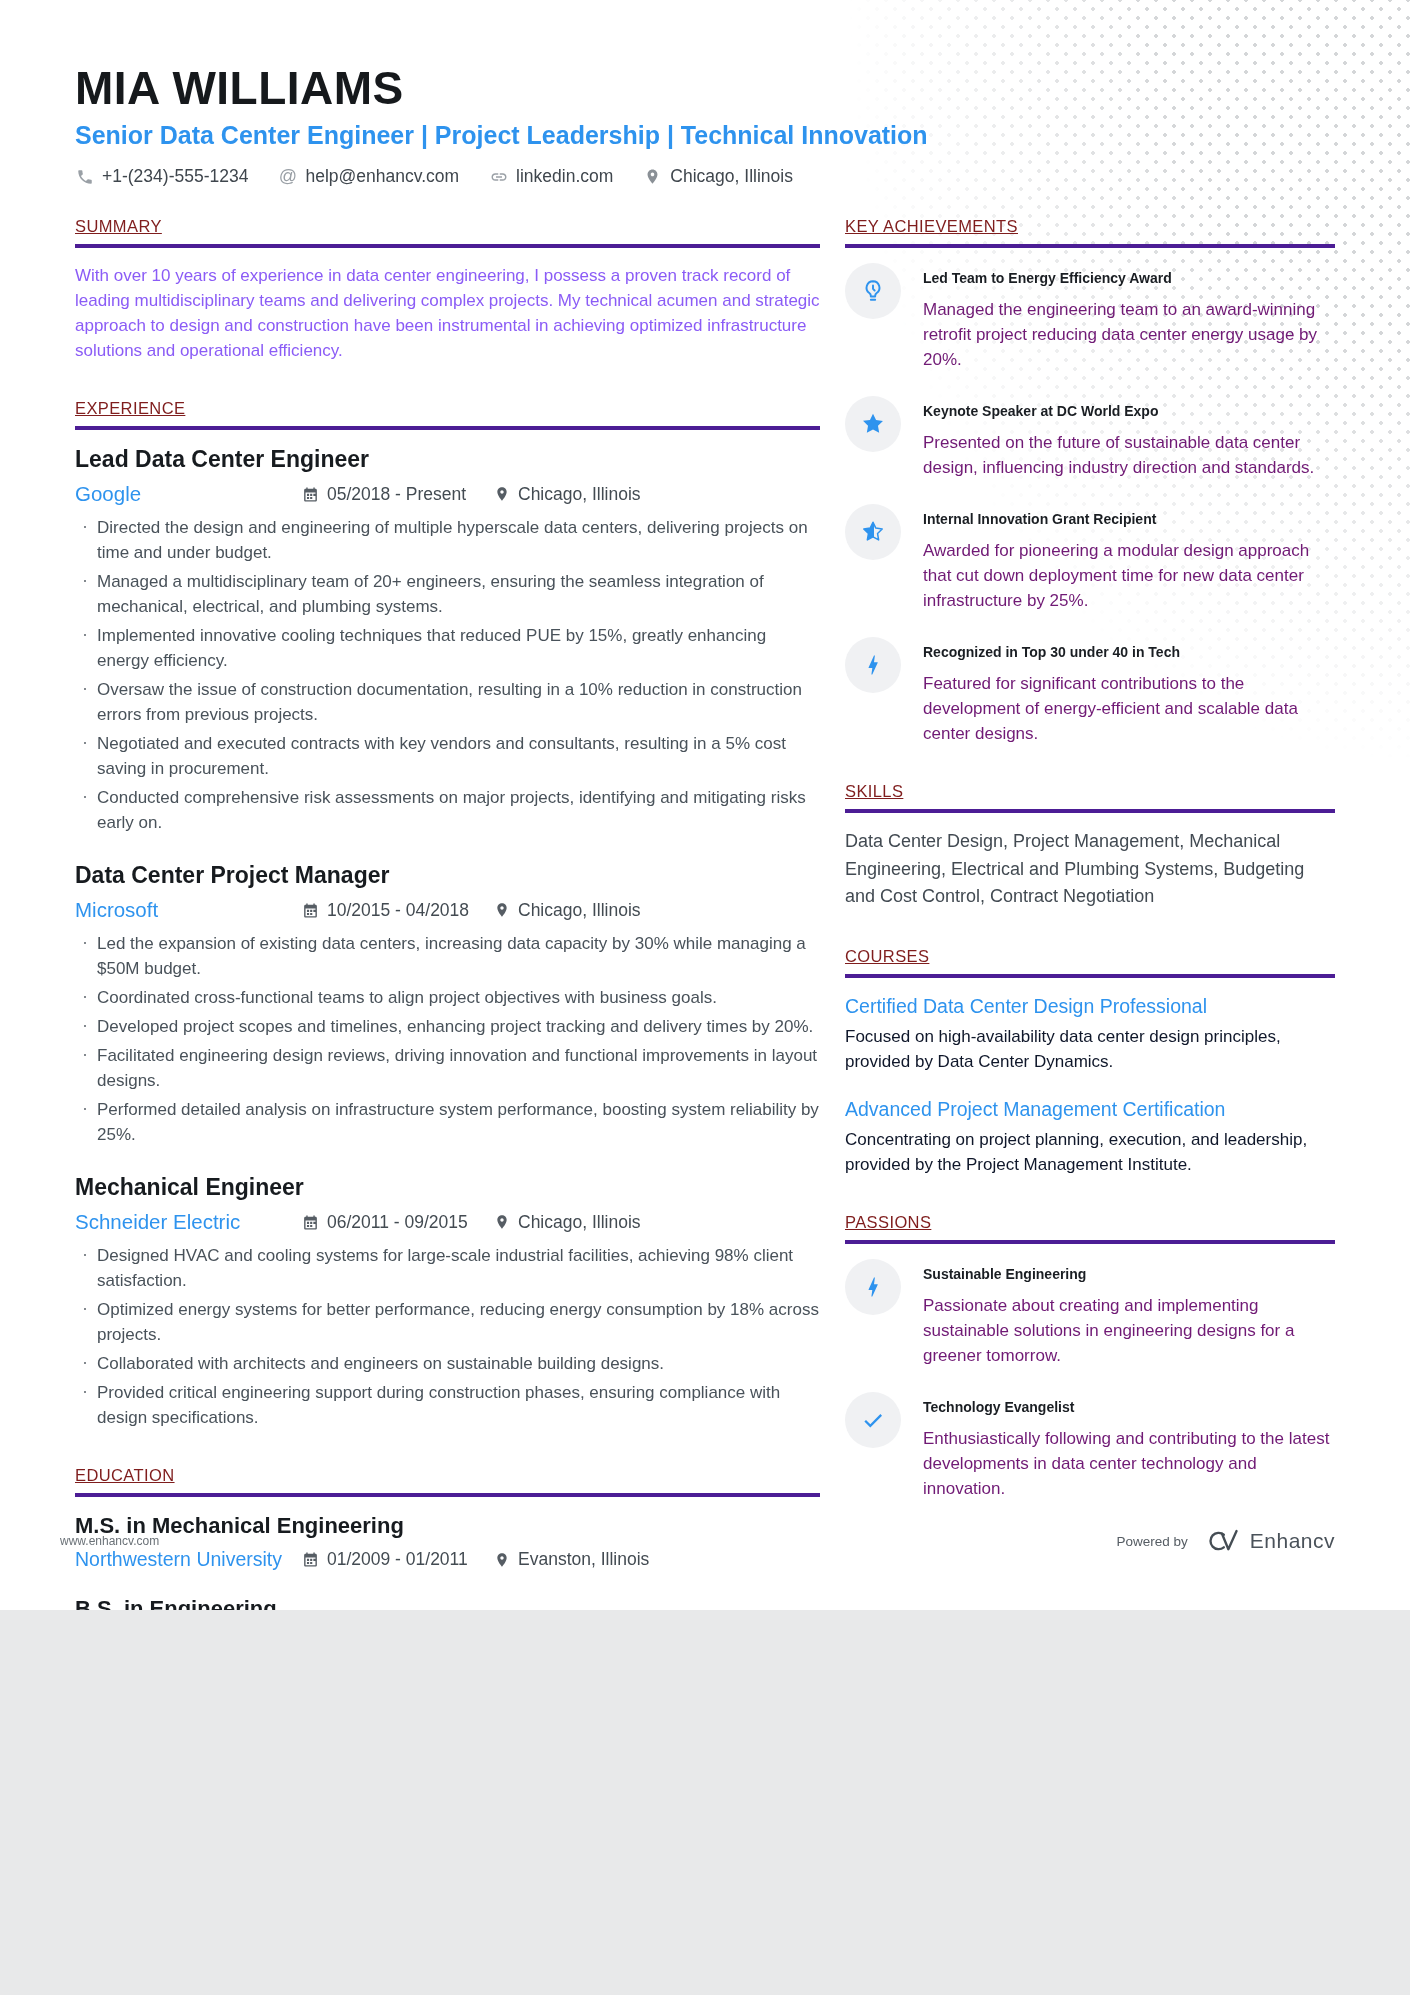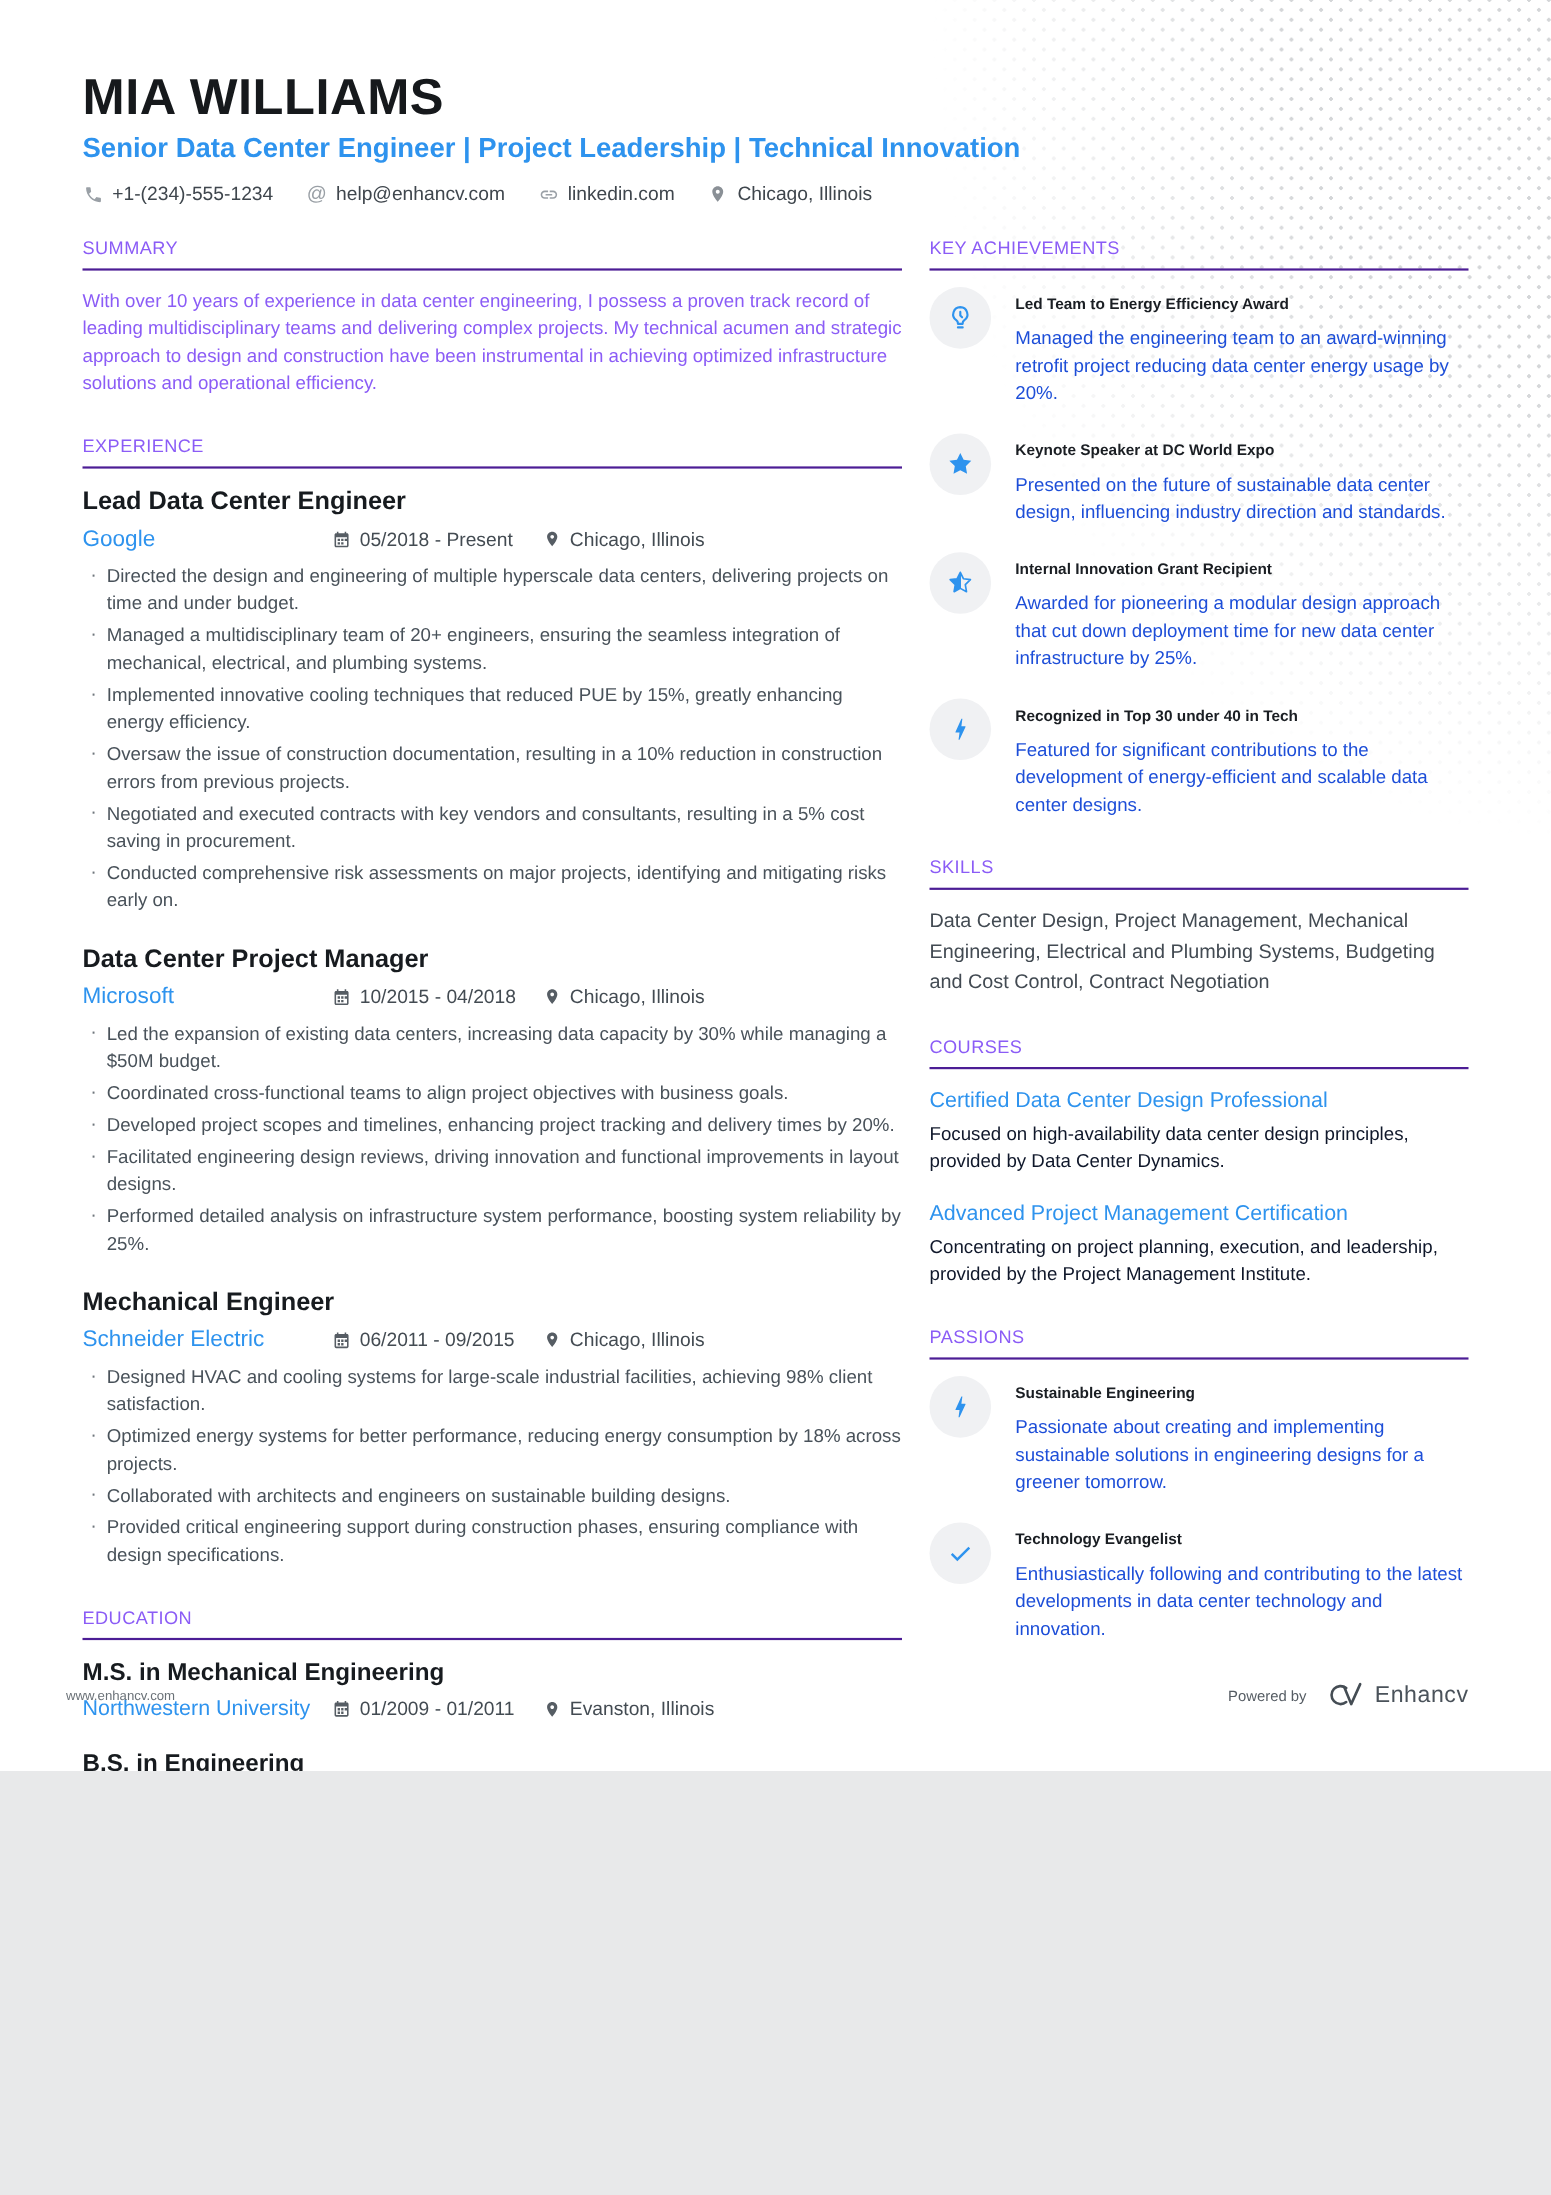--- a/index.html
+++ b/index.html
@@ -32,22 +32,22 @@
   .contact{display:flex;align-items:center;gap:8px;}
   .contact .cicon{display:flex;align-items:center;justify-content:center;width:19px;height:19px;}
   .at-glyph{font-size:18px;color:#9aa0a6;line-height:19px;}
 
   
   .columns{display:flex;gap:25px;align-items:flex-start;}
   .col-left{flex:0 0 745px;max-width:745px;}
   .col-right{flex:1;min-width:0;}
 
   .section{margin-bottom:36px;}
-  .sec-title{font-size:16.5px;color:#8b5cf6;letter-spacing:.4px;
-             border-bottom:2px solid #4c1d95;padding-bottom:8px;margin-bottom:15px;}
+  .sec-title{font-size:16.5px;color:#7f1d1d;letter-spacing:.4px;
+             border-bottom:4px solid #4c1d95;padding-bottom:8px;margin-bottom:15px;text-decoration:underline;}
 
   .body-text{font-size:17px;line-height:25px;color:#8b5cf6;}
 
   
   .job{margin-bottom:26px;}
   .job-title{font-size:23px;line-height:29px;font-weight:600;color:#171b1f;margin:0 0 8px 0;}
   .job-meta{display:flex;align-items:center;flex-wrap:wrap;font-size:17.5px;color:#434b52;margin-bottom:9px;row-gap:6px;}
   .company{color:#2e93ee;font-size:20.5px;flex:0 0 227px;}
   .company.wide{flex:0 0 auto;width:100%;margin-bottom:8px;}
   .meta-date{display:flex;align-items:center;gap:8px;flex:0 0 192px;}
@@ -62,21 +62,21 @@
   .degree{font-size:22px;line-height:28px;font-weight:600;color:#171b1f;margin:0 0 8px 0;}
   .school{color:#2e93ee;font-size:19.5px;}
   .edu .job-meta{margin-bottom:0;}
   .edu .school-col{flex:0 0 227px;}
 
   
   .ach{display:flex;gap:22px;margin-bottom:24px;}
   .ach-iconwrap{flex:0 0 56px;width:56px;height:56px;border-radius:50%;background:#f0f1f3;
                 display:flex;align-items:center;justify-content:center;}
   .ach-title{font-size:14px;line-height:26px;font-weight:600;color:#1a1e23;margin:2px 0 6px 0;}
-  .ach-desc{font-size:17px;line-height:25px;color:#1d4ed8;}
+  .ach-desc{font-size:17px;line-height:25px;color:#701a75;}
   .skills-text{font-size:18px;line-height:27.5px;color:#424a52;}
   .course{margin-bottom:22px;}
   .course-title{font-size:19.5px;line-height:26px;color:#2e93ee;margin-bottom:5px;}
   .course-desc{font-size:17px;line-height:25px;color:#0f172a;}
 
   
   .footer{position:absolute;left:60px;right:75px;bottom:56px;display:flex;
           justify-content:space-between;align-items:center;z-index:1;}
   .website{font-size:12px;color:#6a7177;}
   .powered{display:flex;align-items:center;gap:14px;}

